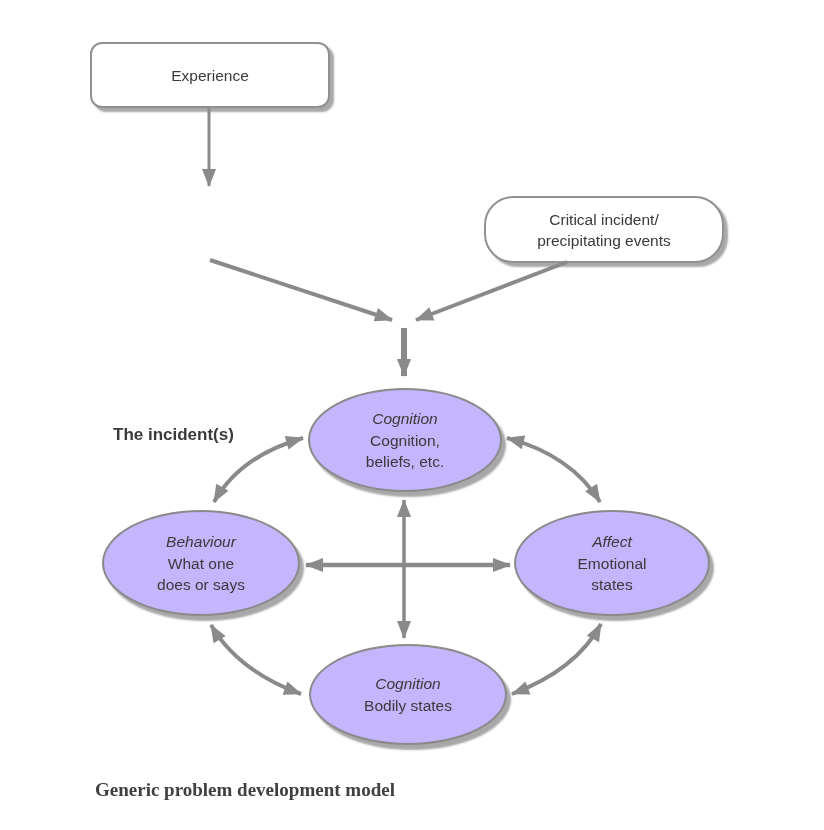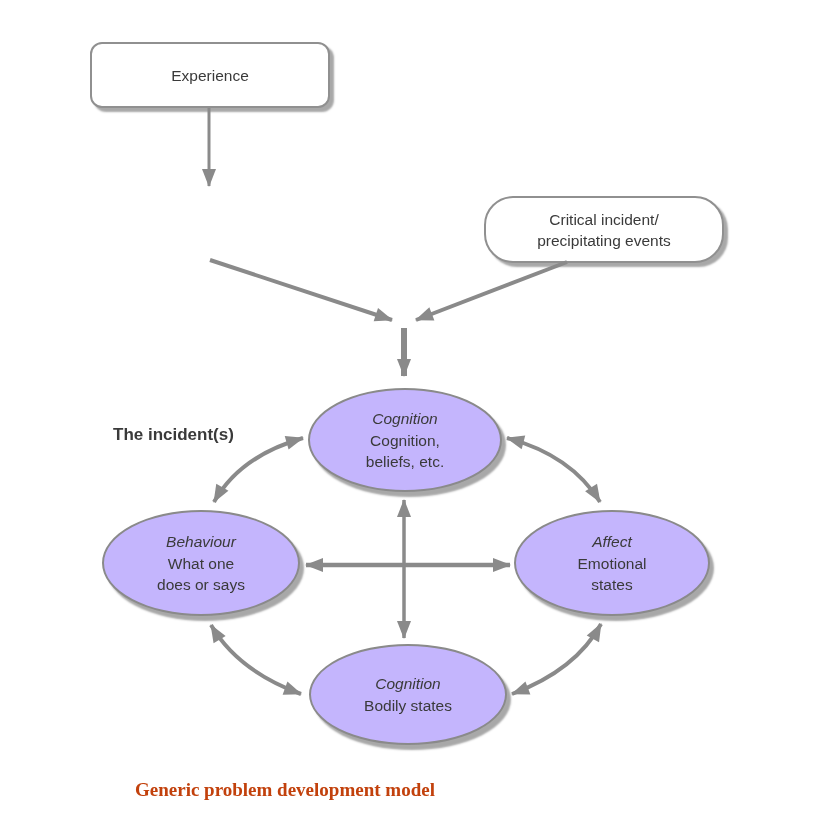--- a/index.html
+++ b/index.html
@@ -49,21 +49,21 @@
   #ellipse-behaviour{left:102px;top:510px;width:194px;height:102px;}
   #ellipse-affect{left:514px;top:510px;width:192px;height:102px;}
   #ellipse-physiology{left:309px;top:644px;width:194px;height:97px;}
   #problem-label{
     position:absolute;left:113px;top:425px;
     font-weight:bold;font-size:17px;
   }
   #caption{
     position:absolute;left:95px;top:779px;
     font-family:"Liberation Serif","DejaVu Serif",serif;
-    font-weight:bold;font-size:19px;color:#c2410c;margin-left:40px;
+    font-weight:bold;font-size:19px;color:#404040;
   }
   svg.arrow-layer{
     position:absolute;left:0;top:0;
     pointer-events:none;
   }
   .arrow-line{stroke:var(--arrow,#8a8a8a);fill:none;stroke-linecap:butt;}
   .arrowhead-shape{fill:var(--arrow,#8a8a8a);}
 </style>
 </head>
 <body>

